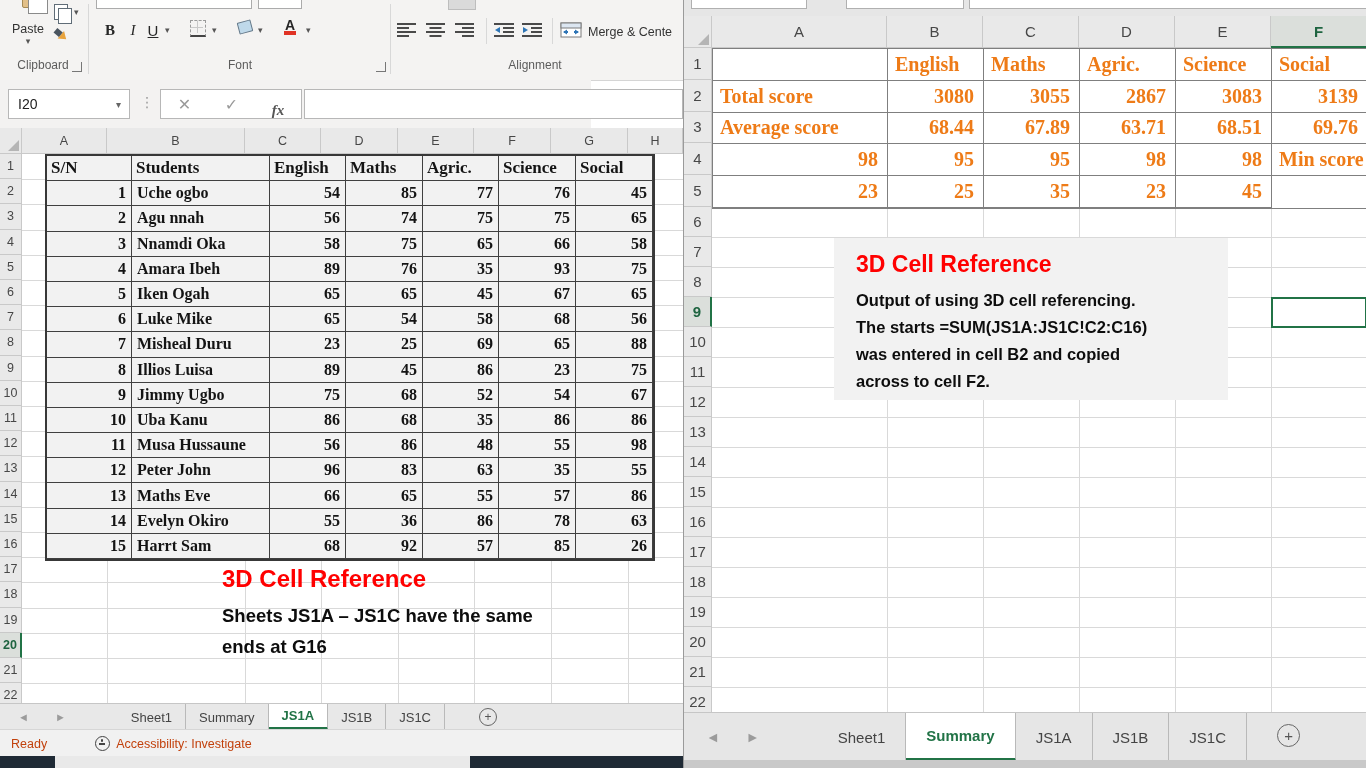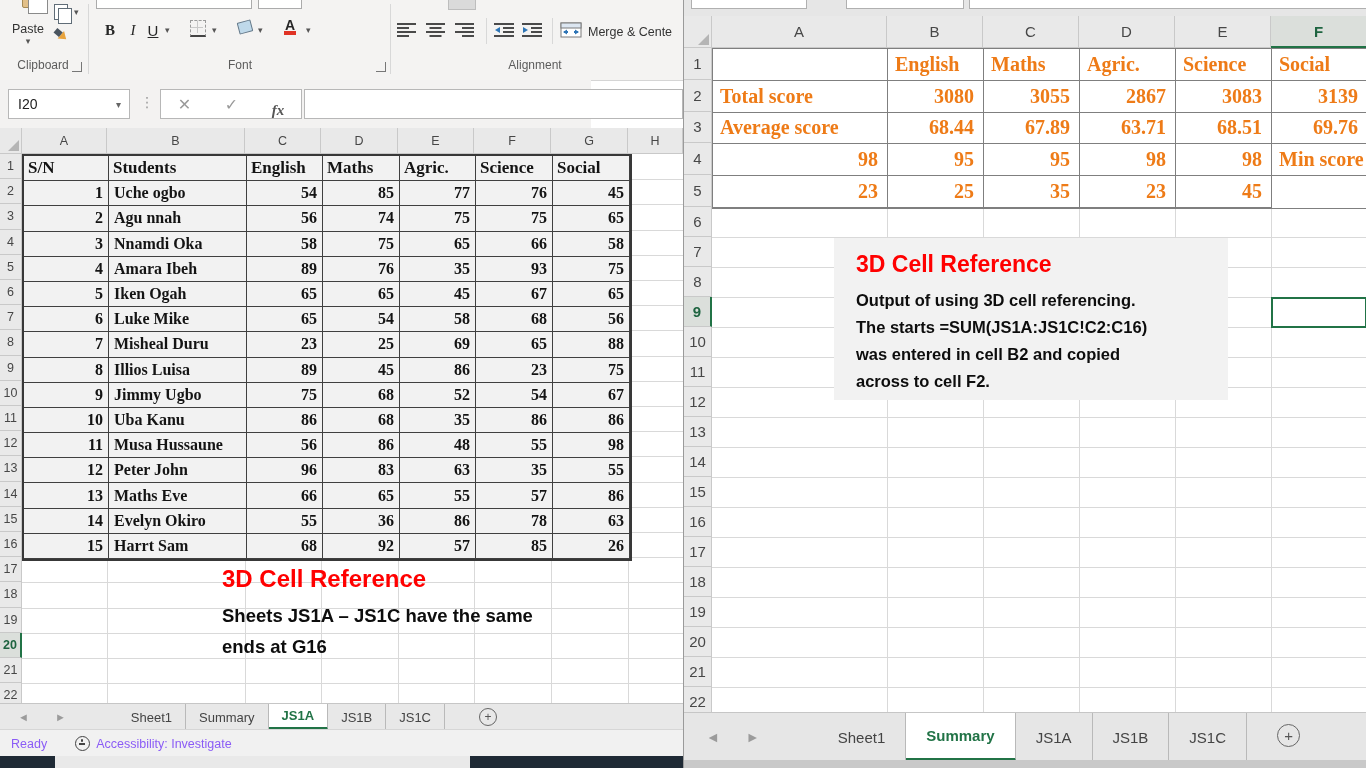--- a/index.html
+++ b/index.html
@@ -47,21 +47,21 @@
   #gridR{left:0;top:16px;width:683px;height:696px;}
   .c{position:absolute;box-sizing:border-box;}
   .hdr{background:#E9E9E9;border-right:1px solid #C9C9C9;border-bottom:1px solid #C9C9C9;color:#474747;display:flex;align-items:center;justify-content:center;}
   .hdr.act{background:#DBDFDB;color:#1E6440;font-weight:bold;}
   .hdr.actrow{border-right:2px solid #217346;}
   .hdr.actcol{border-bottom:2px solid #217346;}
   .corner{background:#E9E9E9;border-right:1px solid #C9C9C9;border-bottom:1px solid #C9C9C9;}
   .corner::after{content:"";position:absolute;right:2px;bottom:2px;width:0;height:0;border-left:11px solid transparent;border-bottom:11px solid #B5B5B5;}
   .vline,.hline{background:#D9D9D9;}
   .tbl{display:grid;position:absolute;box-sizing:border-box;}
-  .tblL{grid-template-columns:85px 138px 76px 77px 76px 77px 77px;grid-auto-rows:25.2px;border:2px solid #383838;background:#F2F2F2;}
+  .tblL{grid-template-columns:85px 138px 76px 77px 76px 77px 77px;grid-auto-rows:25.2px;border:2px solid #383838;background:#F2F2F2;margin-left:23px;}
   .tblL>div{border-right:1px solid #404040;border-bottom:1px solid #404040;display:flex;align-items:center;font-family:"Liberation Serif",serif;font-weight:bold;color:#141414;font-size:16px;overflow:hidden;}
   .tblL>div.hd{font-size:17px;padding-left:4px;}
   .tblL>div.txt{padding-left:5px;}
   .tblL>div.num{justify-content:flex-end;padding-right:5px;}
   .tblR{grid-template-columns:175px 96px 96px 96px 96px 96px;grid-auto-rows:31.8px;border:1px solid #7F7F7F;background:#fff;}
   .tblR>div{border-right:1px solid #7F7F7F;border-bottom:1px solid #7F7F7F;display:flex;align-items:center;font-family:"Liberation Serif",serif;font-weight:bold;color:#EE7B17;font-size:20px;overflow:hidden;}
   .tblR>div.lbl{padding-left:7px;}
   .tblR>div.num{justify-content:flex-end;padding-right:9px;}
   .note{position:absolute;}
   .note .ntitle{color:#FF0000;font-weight:bold;}
@@ -85,21 +85,21 @@
   .tab{display:flex;align-items:center;border-right:1px solid #B9B9B9;color:#444;cursor:default;}
   #tabsL .tab{padding:0 13px;font-size:13px;}
   #tabsR .tab{padding:0 20px;font-size:15px;}
   .tab:first-of-type{border-left:1px solid #B9B9B9;}
   .tab.active{background:#fff;color:#217346;font-weight:bold;border-bottom:3px solid #217346;}
   .plusbtn{display:flex;align-items:center;justify-content:center;border-radius:50%;border:1.5px solid #666;color:#555;}
   #tabsL .plusbtn{width:16px;height:16px;margin:4px 0 0 34px;font-size:12px;line-height:14px;}
   #tabsR .plusbtn{width:21px;height:21px;margin:11px 0 0 30px;font-size:15px;}
 
   
-  .statusbar{position:absolute;left:0;top:729px;width:683px;height:27px;background:#F1F1F1;border-top:1px solid #D6D6D6;display:flex;align-items:center;font-size:12.5px;color:#8b5cf6;}
+  .statusbar{position:absolute;left:0;top:729px;width:683px;height:27px;background:#F1F1F1;border-top:1px solid #D6D6D6;display:flex;align-items:center;font-size:12.5px;color:#c2410c;gap:20px;}
   .statusbar .ready{margin-left:11px;}
   .acc{display:flex;align-items:center;margin-left:28px;gap:6px;}
   .acc-ic{width:13px;height:13px;border:1.4px solid #444;border-radius:50%;position:relative;}
   .acc-ic::before{content:"";position:absolute;left:4.5px;top:2px;width:2.5px;height:2.5px;border-radius:50%;background:#444;}
   .acc-ic::after{content:"";position:absolute;left:3px;top:6px;width:6px;height:1.6px;background:#444;}
   .strip-seg{position:absolute;top:756px;height:12px;}
   .bottomstrip-right{position:absolute;left:0;top:760px;width:683px;height:8px;background:#C9C9C9;}
 
   
   .topfrag{position:absolute;left:0;top:0;width:683px;height:16px;background:#E6E6E6;}

